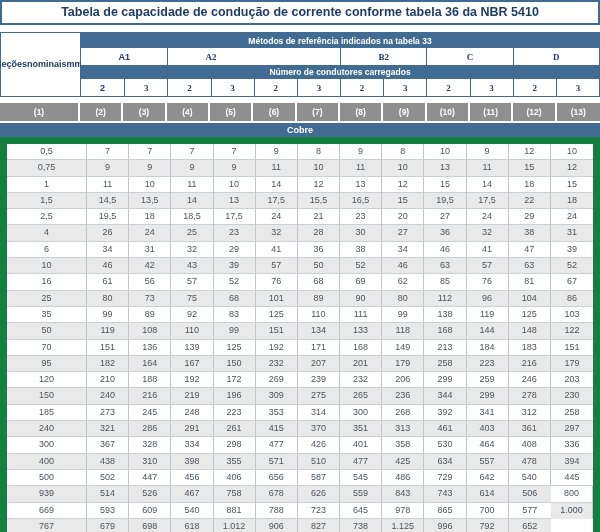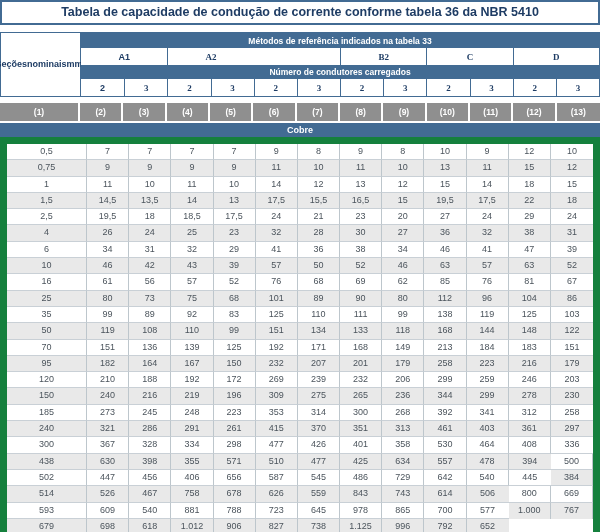--- a/index.html
+++ b/index.html
@@ -343,22 +343,23 @@
       <div class="bcell br bb">334</div>
       <div class="bcell br bb">298</div>
       <div class="bcell br bb">477</div>
       <div class="bcell br bb">426</div>
       <div class="bcell br bb">401</div>
       <div class="bcell br bb">358</div>
       <div class="bcell br bb">530</div>
       <div class="bcell br bb">464</div>
       <div class="bcell br bb">408</div>
       <div class="bcell bb">336</div>
+      <div class="bcell alt br bb">400</div>
       <div class="bcell alt br bb">438</div>
-      <div class="bcell alt br bb">630</div>
+      <div class="bcell alt br bb">310</div>
       <div class="bcell alt br bb">398</div>
       <div class="bcell alt br bb">355</div>
       <div class="bcell alt br bb">571</div>
       <div class="bcell alt br bb">510</div>
       <div class="bcell alt br bb">477</div>
       <div class="bcell alt br bb">425</div>
       <div class="bcell alt br bb">634</div>
       <div class="bcell alt br bb">557</div>
       <div class="bcell alt br bb">478</div>
       <div class="bcell alt bb">394</div>
@@ -368,21 +369,21 @@
       <div class="bcell br bb">456</div>
       <div class="bcell br bb">406</div>
       <div class="bcell br bb">656</div>
       <div class="bcell br bb">587</div>
       <div class="bcell br bb">545</div>
       <div class="bcell br bb">486</div>
       <div class="bcell br bb">729</div>
       <div class="bcell br bb">642</div>
       <div class="bcell br bb">540</div>
       <div class="bcell bb">445</div>
-      <div class="bcell alt br bb">384</div>
+      <div class="bcell alt br bb">939</div>
       <div class="bcell alt br bb">514</div>
       <div class="bcell alt br bb">526</div>
       <div class="bcell alt br bb">467</div>
       <div class="bcell alt br bb">758</div>
       <div class="bcell alt br bb">678</div>
       <div class="bcell alt br bb">626</div>
       <div class="bcell alt br bb">559</div>
       <div class="bcell alt br bb">843</div>
       <div class="bcell alt br bb">743</div>
       <div class="bcell alt br bb">614</div>

